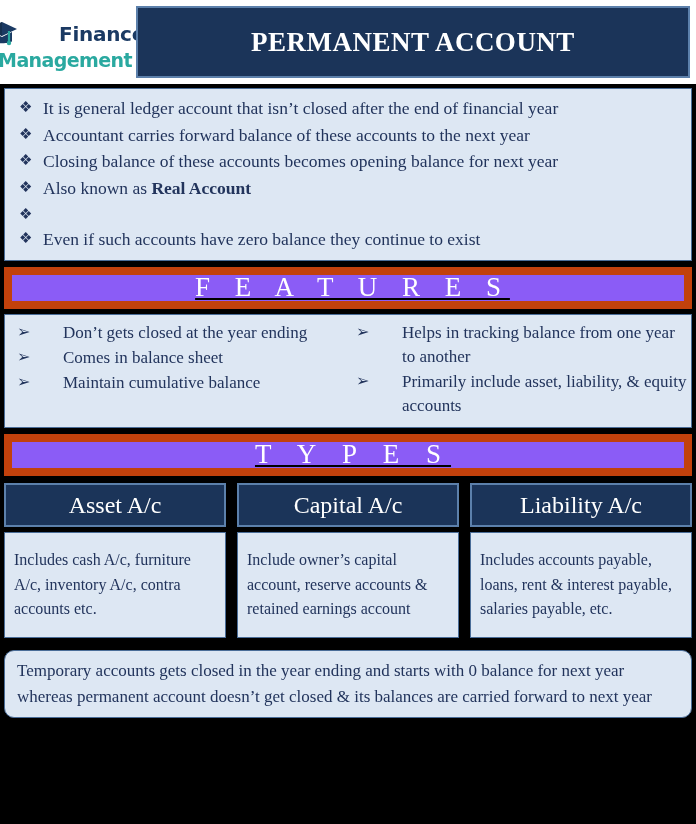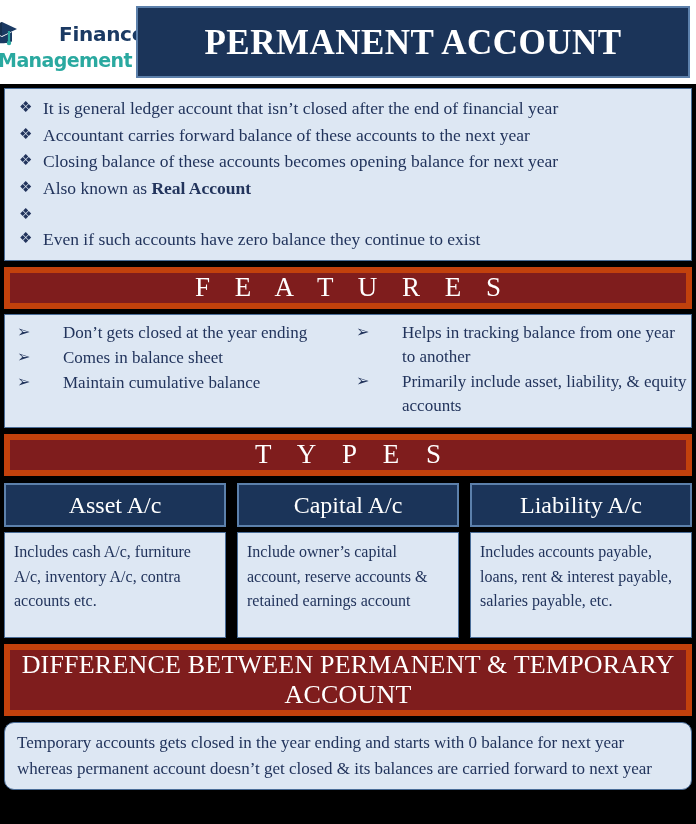--- a/index.html
+++ b/index.html
@@ -78,43 +78,44 @@
     background: #1b3459;
     border: 2px solid #5c80ab;
     margin: 4px 0 4px 6px;
     display: flex;
     align-items: center;
     justify-content: center;
     box-sizing: border-box;
   }
   .title-box .title-text {
     color: #ffffff;
-    font-size: 35px;
+    font-size: 27px;
     font-weight: bold;
     letter-spacing: 0.5px;
     line-height: 1;
     text-align: left;
     font-family: "Liberation Serif", "DejaVu Serif", serif;
   }
 
   
   .lightpanel {
     background: #dde7f3;
     border: 1px solid #4a6d98;
     box-sizing: border-box;
     margin: 0 4px;
   }
   .navybar {
-    background: #7f1d1d;
-    border: 6px solid #c2410c;
+    background: #8b5cf6;
+    border: 8px solid #c2410c;
     box-sizing: border-box;
     margin: 0 4px;
     display: flex;
     align-items: center;
     justify-content: center;
+    text-decoration: underline;
   }
   .navybar .bar-text {
     color: #ffffff;
     text-align: center;
     line-height: 1.18;
   }
   .gap4 { height: 4px; background: #000000; }
   .gap5 { height: 5px; background: #000000; }
   .gap6 { height: 6px; background: #000000; }
   .gap7 { height: 7px; background: #000000; }
@@ -201,21 +202,21 @@
   .tcard-head span {
     color: #ffffff;
     font-size: 24px;
     line-height: 1;
   }
   .tcard-body {
     background: #dde7f3;
     border: 1px solid #4a6d98;
     box-sizing: border-box;
     height: 106px;
-    padding: 7px 8px 0 9px;
+    padding: 15px 8px 0 9px;
     color: #22345c;
     font-size: 16px;
     line-height: 1.52;
     overflow: hidden;
   }
 
   
   .diff-head {
     height: 72px;
     flex-direction: column;
@@ -364,21 +365,18 @@
     <div class="tcol">
       <div class="tcard-body">Include owner’s capital account, reserve accounts &amp; retained earnings account</div>
     </div>
     <div class="tcol">
       <div class="tcard-body">Includes accounts payable, loans, rent &amp; interest payable, salaries payable, etc.</div>
     </div>
   </div>
 
   <div class="gap6"></div>
 
-  <div class="navybar diff-head">
-    <div class="bar-text">DIFFERENCE BETWEEN PERMANENT &amp; TEMPORARY ACCOUNT</div>
-  </div>
 
   <div class="gap6"></div>
 
   <div class="lightpanel diff-body">Temporary accounts gets closed in the year ending and starts with 0 balance for next year whereas permanent account doesn’t get closed &amp; its balances are carried forward to next year</div>
 
 </div>
 
 </body></html>

